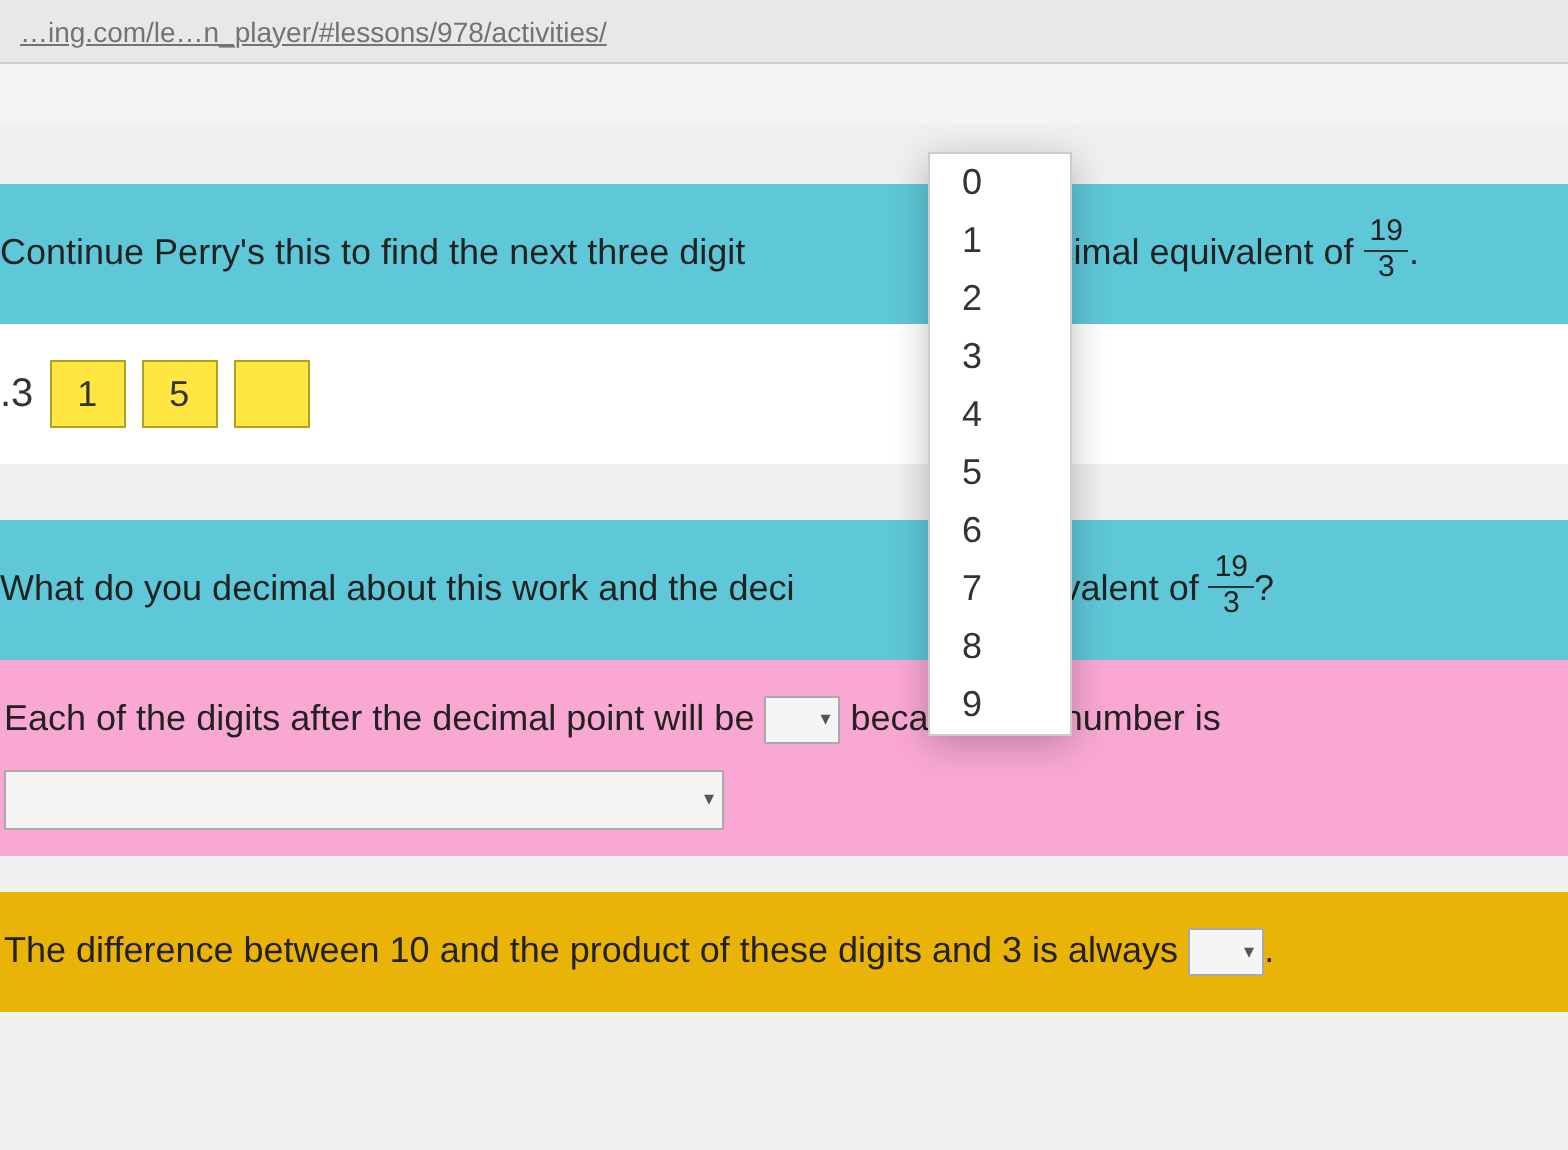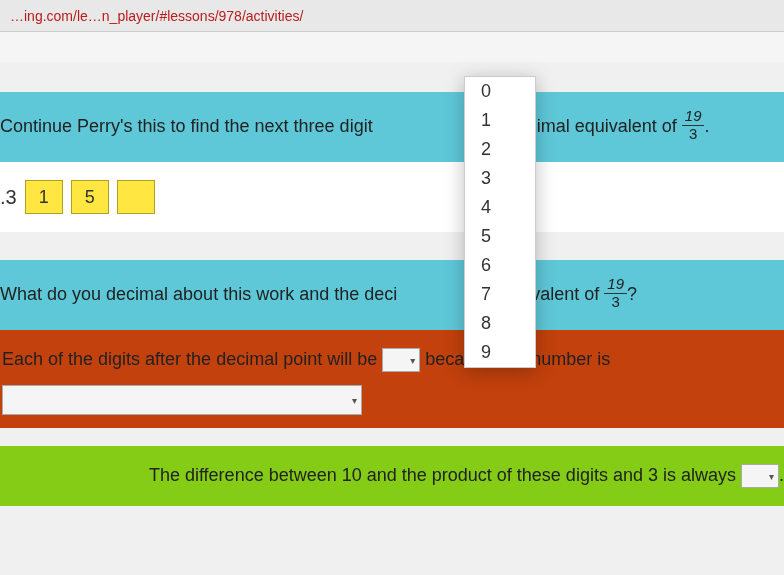--- a/index.html
+++ b/index.html
@@ -1,49 +1,49 @@
 <!DOCTYPE html>
 <html><head>
   <meta charset="utf-8">
   <style>
     * { box-sizing: border-box; margin: 0; padding: 0; }
     body { font-family: Arial, Helvetica, sans-serif; background: #f0f0f0; width: 784px; height: 575px; overflow: hidden; position: relative; }
     
     .browser-bar { background: #e8e8e8; padding: 6px 10px; border-bottom: 1px solid #ccc; display: flex; align-items: center; gap: 10px; height: 32px; }
-    .url-fragment { font-size: 14px; color: #b91c1c; }
+    .url-fragment { font-size: 14px; color: #737373; text-decoration: underline; }
     
     .content-area { position: relative; padding-top: 30px; }
     
     .question-band { background: #5ec8d8; padding: 18px 12px 18px 0; font-size: 18px; color: #222; }
     .work-band { background: #fff; padding: 18px 12px 18px 0; display: flex; align-items: center; gap: 8px; }
     
     .prefix-number { font-size: 20px; color: #333; }
     .digit-box { display: inline-block; width: 38px; height: 34px; background: #ffe640; border: 1px solid #b0a020; text-align: center; line-height: 32px; font-size: 18px; color: #333; }
     .digit-box.empty { background: #ffe640; }
     
-    .answer-band { background: #c2410c; padding: 12px 12px 12px 2px; font-size: 18px; color: #222; line-height: 1.9; }
+    .answer-band { background: #f9a8d4; padding: 12px 12px 12px 2px; font-size: 18px; color: #222; line-height: 1.9; }
     
     .mini-select { display: inline-block; border: 1px solid #aaa; background: #f5f5f5; height: 24px; vertical-align: middle; position: relative; }
     .mini-select.tiny { width: 38px; }
     .mini-select.wide { width: 360px; height: 30px; }
     .mini-select .chev { position: absolute; right: 4px; top: 50%; transform: translateY(-50%); font-size: 10px; color: #555; }
     
     .fraction { display: inline-block; vertical-align: middle; text-align: center; font-size: 15px; position: relative; top: -2px; }
-    .fraction .num { display: block; border-bottom: 1.5px solid #333; padding: 0 3px; line-height: 1.1; font-style: italic; }
+    .fraction .num { display: block; border-bottom: 1.5px solid #333; padding: 0 3px; line-height: 1.1; }
     .fraction .den { display: block; padding: 0 3px; line-height: 1.1; }
     
     .dropdown-list { position: absolute; top: 14px; left: 464px; width: 72px; background: #fff; border: 1px solid #ccc; box-shadow: 0 4px 18px rgba(0,0,0,0.25); z-index: 50; }
     .dropdown-list .opt { padding: 4px 16px; font-size: 18px; color: #333; cursor: pointer; }
     
     .q1-left { display: inline; }
     .q1-right { display: inline; margin-left: 100px; }
     .q2-left { display: inline; }
     .q2-right { display: inline; margin-left: 95px; }
     .spacer-top { height: 30px; background: #f5f5f5; }
-    .bottom-band { background: #84cc16; padding: 18px 0 18px 2px; font-size: 18px; color: #222; text-align: right; }
+    .bottom-band { background: #eab308; padding: 18px 0 18px 2px; font-size: 18px; color: #222; }
   </style>
 </head>
 <body>
 
 <div class="browser-bar">
   <span class="url-fragment">…ing.com/le…n_player/#lessons/978/activities/</span>
 </div>
 
 <div class="spacer-top"></div>
 

